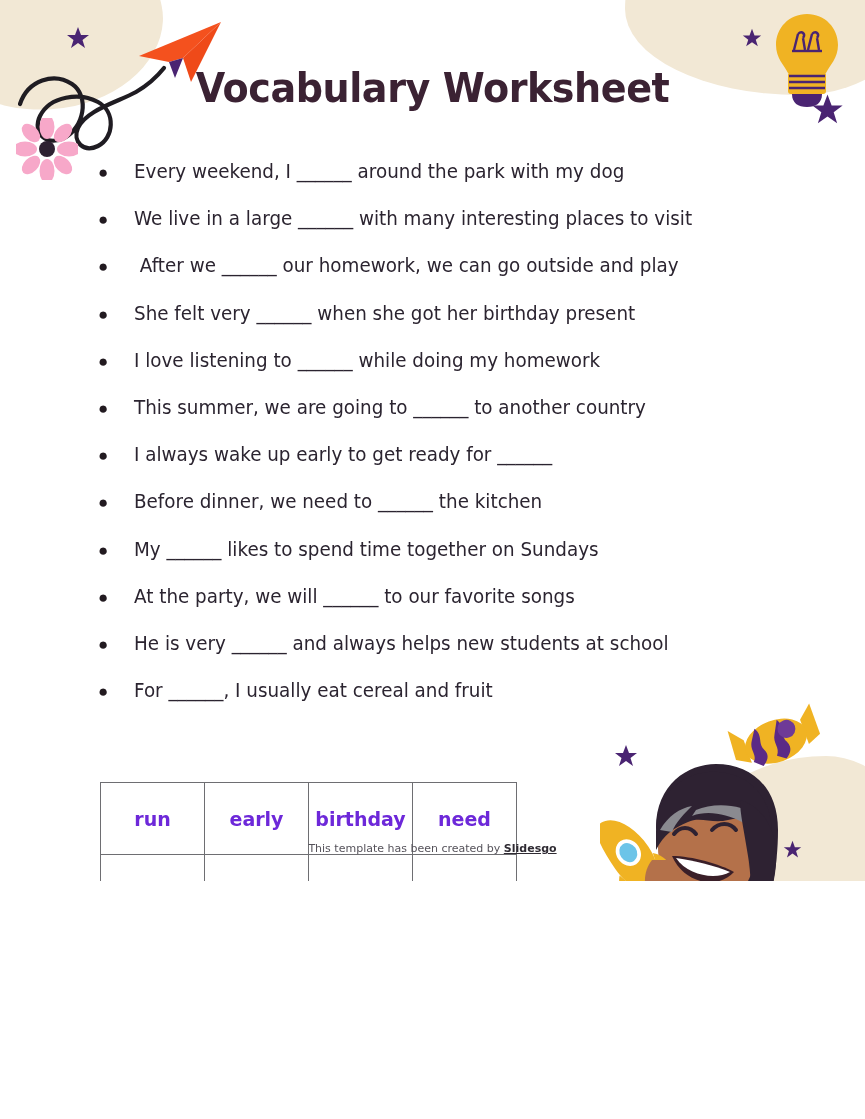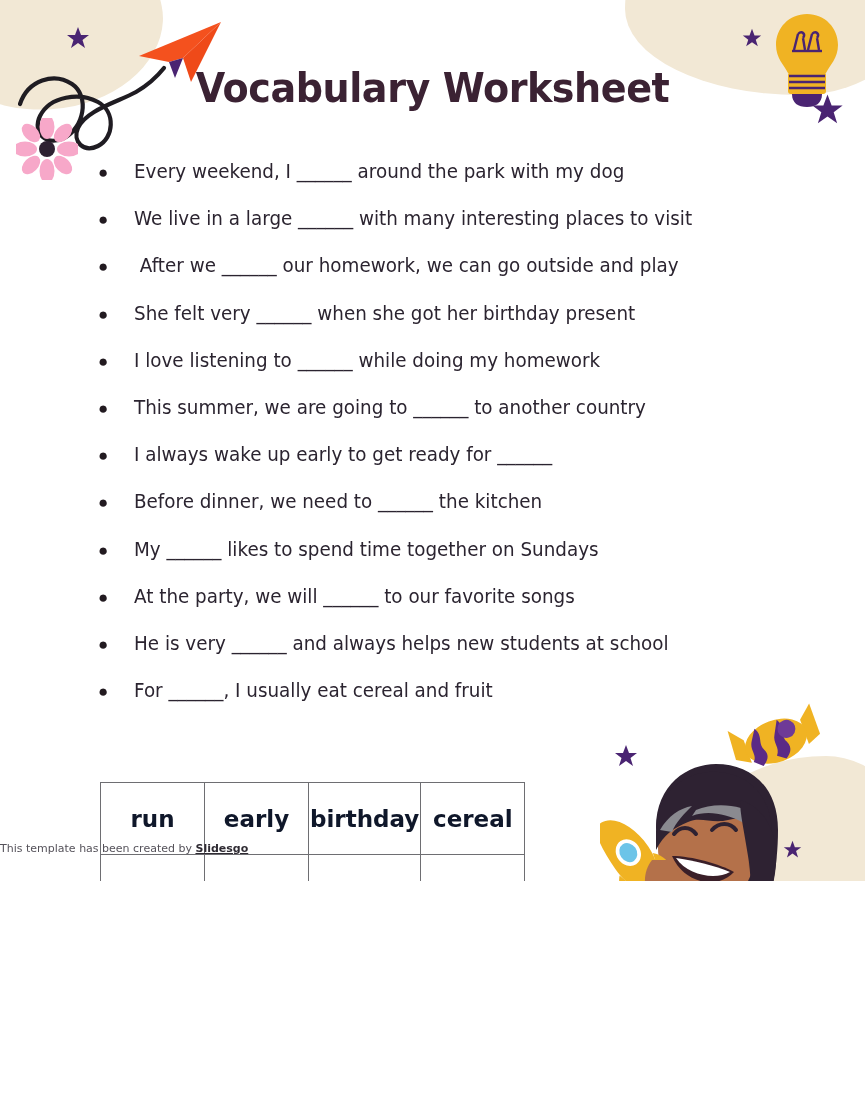--- a/index.html
+++ b/index.html
@@ -91,29 +91,30 @@
     border-collapse: collapse;
     table-layout: fixed;
   }
   .wordbank td {
     border: 1.4px solid #6e6e72;
     width: 101px;
     height: 69px;
     text-align: center;
     vertical-align: middle;
     font-family: "DejaVu Sans", sans-serif;
-    font-size: 23px;
+    font-size: 19px;
     font-weight: bold;
-    color: #0f172a;
+    color: #6d28d9;
   }
 
   .footer {
     position: absolute;
     left: 0; right: 0;
     bottom: 26px;
+    text-align: center;
     font-family: "DejaVu Sans", sans-serif;
     font-size: 11px;
     color: #55525a;
   }
   .footer b {
     font-weight: bold;
     text-decoration: underline;
     color: #2f2b33;
   }
 
@@ -231,21 +232,21 @@
       <span class="sentence-text">For ______, I usually eat cereal and fruit</span>
     </div>
   </div>
 
   <table class="wordbank">
     <tbody>
         <tr>
       <td>run</td>
       <td>early</td>
       <td>birthday</td>
-      <td>cereal</td>
+      <td>need</td>
     </tr>
     <tr>
       <td>happy</td>
       <td>love</td>
       <td>school</td>
       <td>while</td>
     </tr>
   </tbody>
     </table>
 

